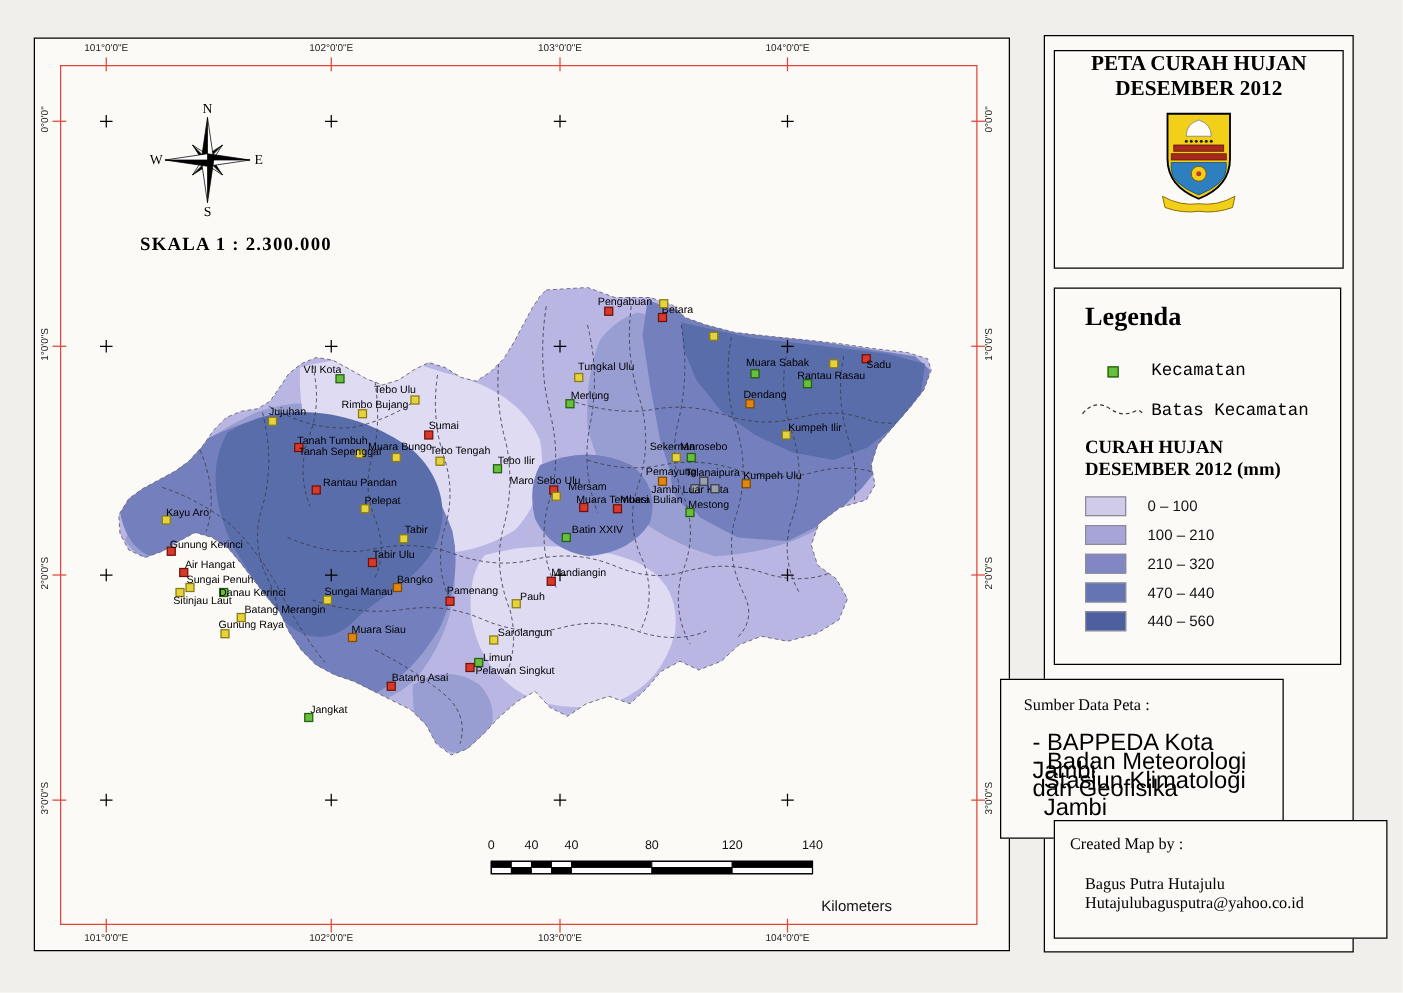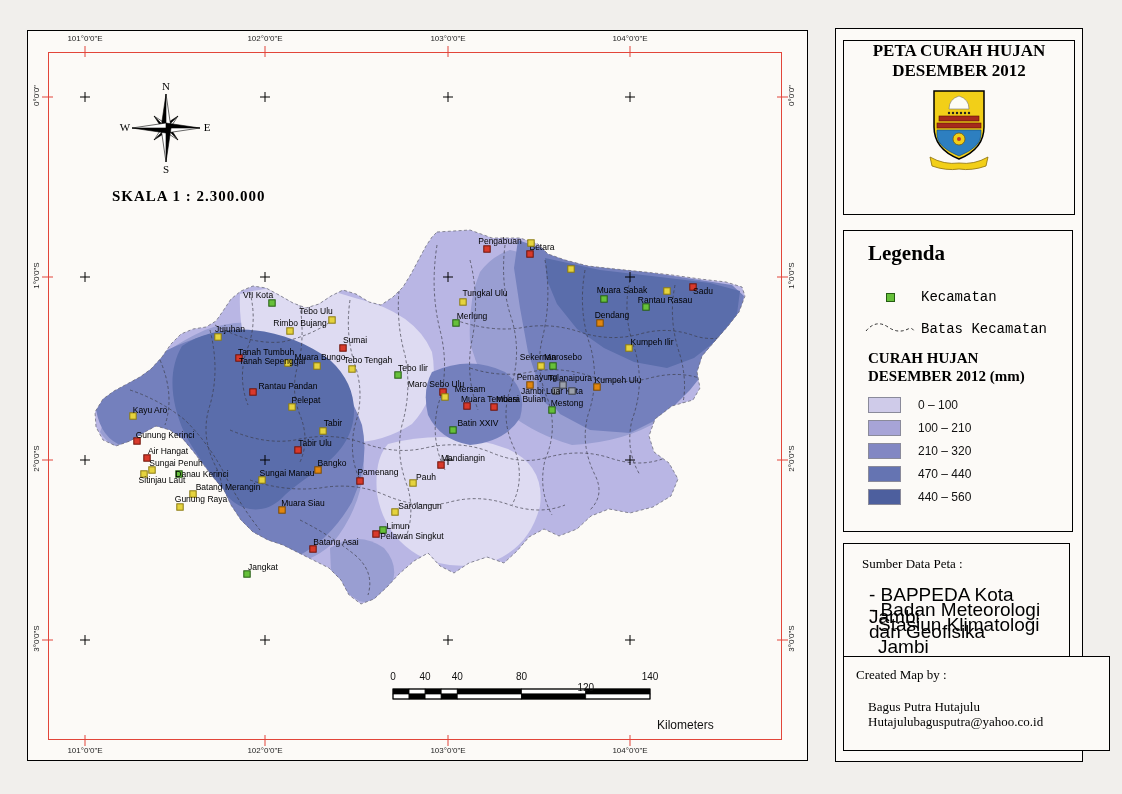--- a/index.html
+++ b/index.html
@@ -4,21 +4,21 @@
 <style>
   html,body{margin:0;padding:0;}
   body{width:1122px;height:794px;position:relative;background:#f1efec;
        font-family:"Liberation Sans",sans-serif;overflow:hidden;}
   .panel{position:absolute;background:#fcfaf7;border:1px solid #000;box-sizing:border-box;}
   #map-panel{left:27px;top:30px;width:781px;height:731px;}
   #right-col{left:835px;top:28px;width:248px;height:734px;}
   .box{position:absolute;background:#fcfaf7;border:1px solid #000;box-sizing:border-box;}
   #title-box{left:843px;top:40px;width:232px;height:175px;text-align:center;}
   #legend-box{left:843px;top:230px;width:230px;height:302px;}
-  #source-box{left:843px;top:543px;width:227px;height:128px;}
+  #source-box{left:800px;top:543px;width:227px;height:128px;}
   #credit-box{left:843px;top:656px;width:267px;height:95px;}
   #red-frame{position:absolute;left:48px;top:52px;width:734px;height:688px;
              border:1px solid #e2453a;box-sizing:border-box;}
   #map-svg{position:absolute;left:0;top:0;pointer-events:none;}
   .map-title{font-family:"Liberation Serif",serif;font-weight:bold;font-size:17px;line-height:20px;}
   .prov{font-family:"Liberation Serif",serif;font-weight:bold;font-size:17px;position:absolute;left:0;right:0;top:186px;}
   .legenda-h{font-family:"Liberation Serif",serif;font-weight:bold;font-size:21px;position:absolute;left:24px;top:10px;}
   .leg-item-label{font-family:Liberation Mono, monospace;font-size:14px;position:absolute;left:77px;}
   .ch-title{font-family:"Liberation Serif",serif;font-weight:bold;font-size:15px;position:absolute;left:24px;line-height:18px;}
   #legend-classes{position:absolute;left:24px;top:162px;}
@@ -496,15 +496,15 @@
     <div class="gridlabel vert" style="left:6px;top:454px;">2°0'0"S</div>
     <div class="gridlabel vert" style="left:761px;top:454px;">2°0'0"S</div>
     <div class="gridlabel vert" style="left:6px;top:634px;">3°0'0"S</div>
     <div class="gridlabel vert" style="left:761px;top:634px;">3°0'0"S</div>
   </div>
 <div id="sb-labels">
     <div class="sb-num" style="left:378px;">0</div>
     <div class="sb-num" style="left:410.125px;">40</div>
     <div class="sb-num" style="left:442.25px;">40</div>
     <div class="sb-num" style="left:506.5px;">80</div>
-    <div class="sb-num" style="left:570.75px;margin-top:11px;">120</div>
+    <div class="sb-num" style="left:570.75px;">120</div>
     <div class="sb-num" style="left:635px;">140</div>
   </div>
 
 </body></html>

